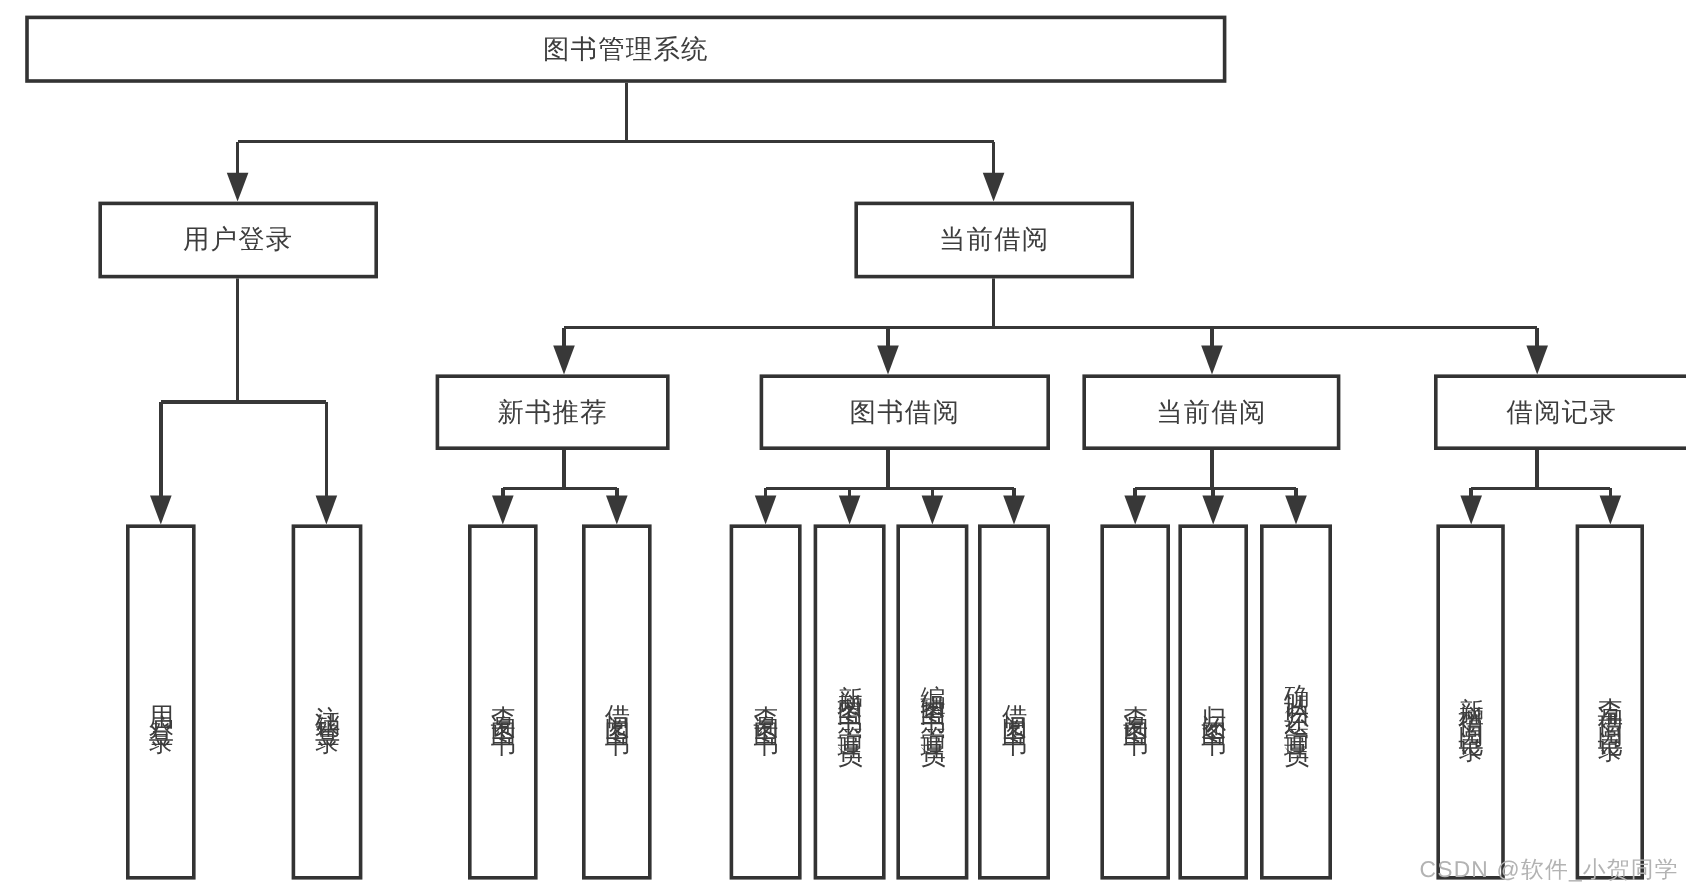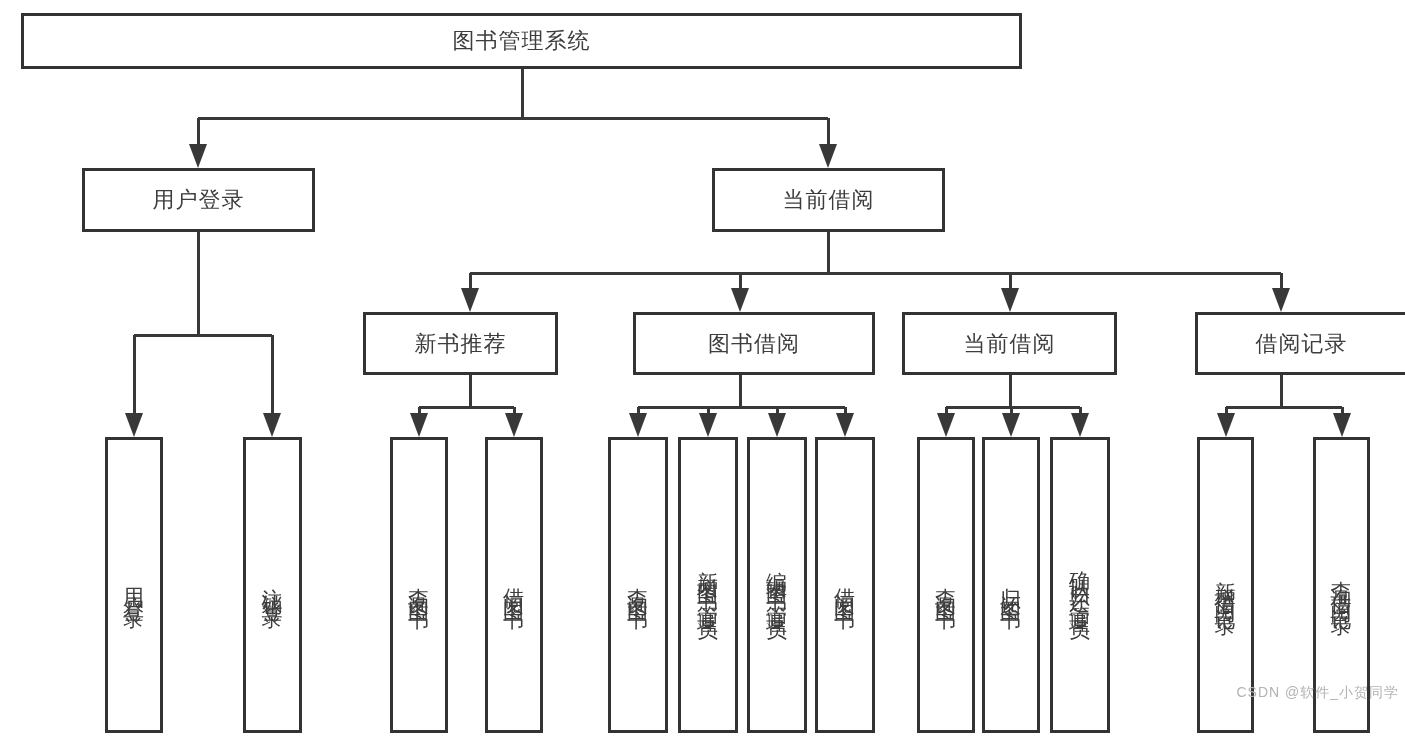--- a/index.html
+++ b/index.html
@@ -33,22 +33,22 @@
     writing-mode:vertical-rl;
     text-orientation:mixed;
     font-size:21px;
     letter-spacing:7px;
     line-height:1;
     padding:8px 0;
     text-align:center;
   }
   .watermark{
     position:absolute;
-    right:6px;top:684px;
-    font-size:14px;
+    right:6px;top:712px;
+    font-size:19px;
     color:var(--wm);
     letter-spacing:1px;
     white-space:nowrap;
     z-index:5;
   }
 </style>
 </head>
 <body>
 
 <div id="canvas">

